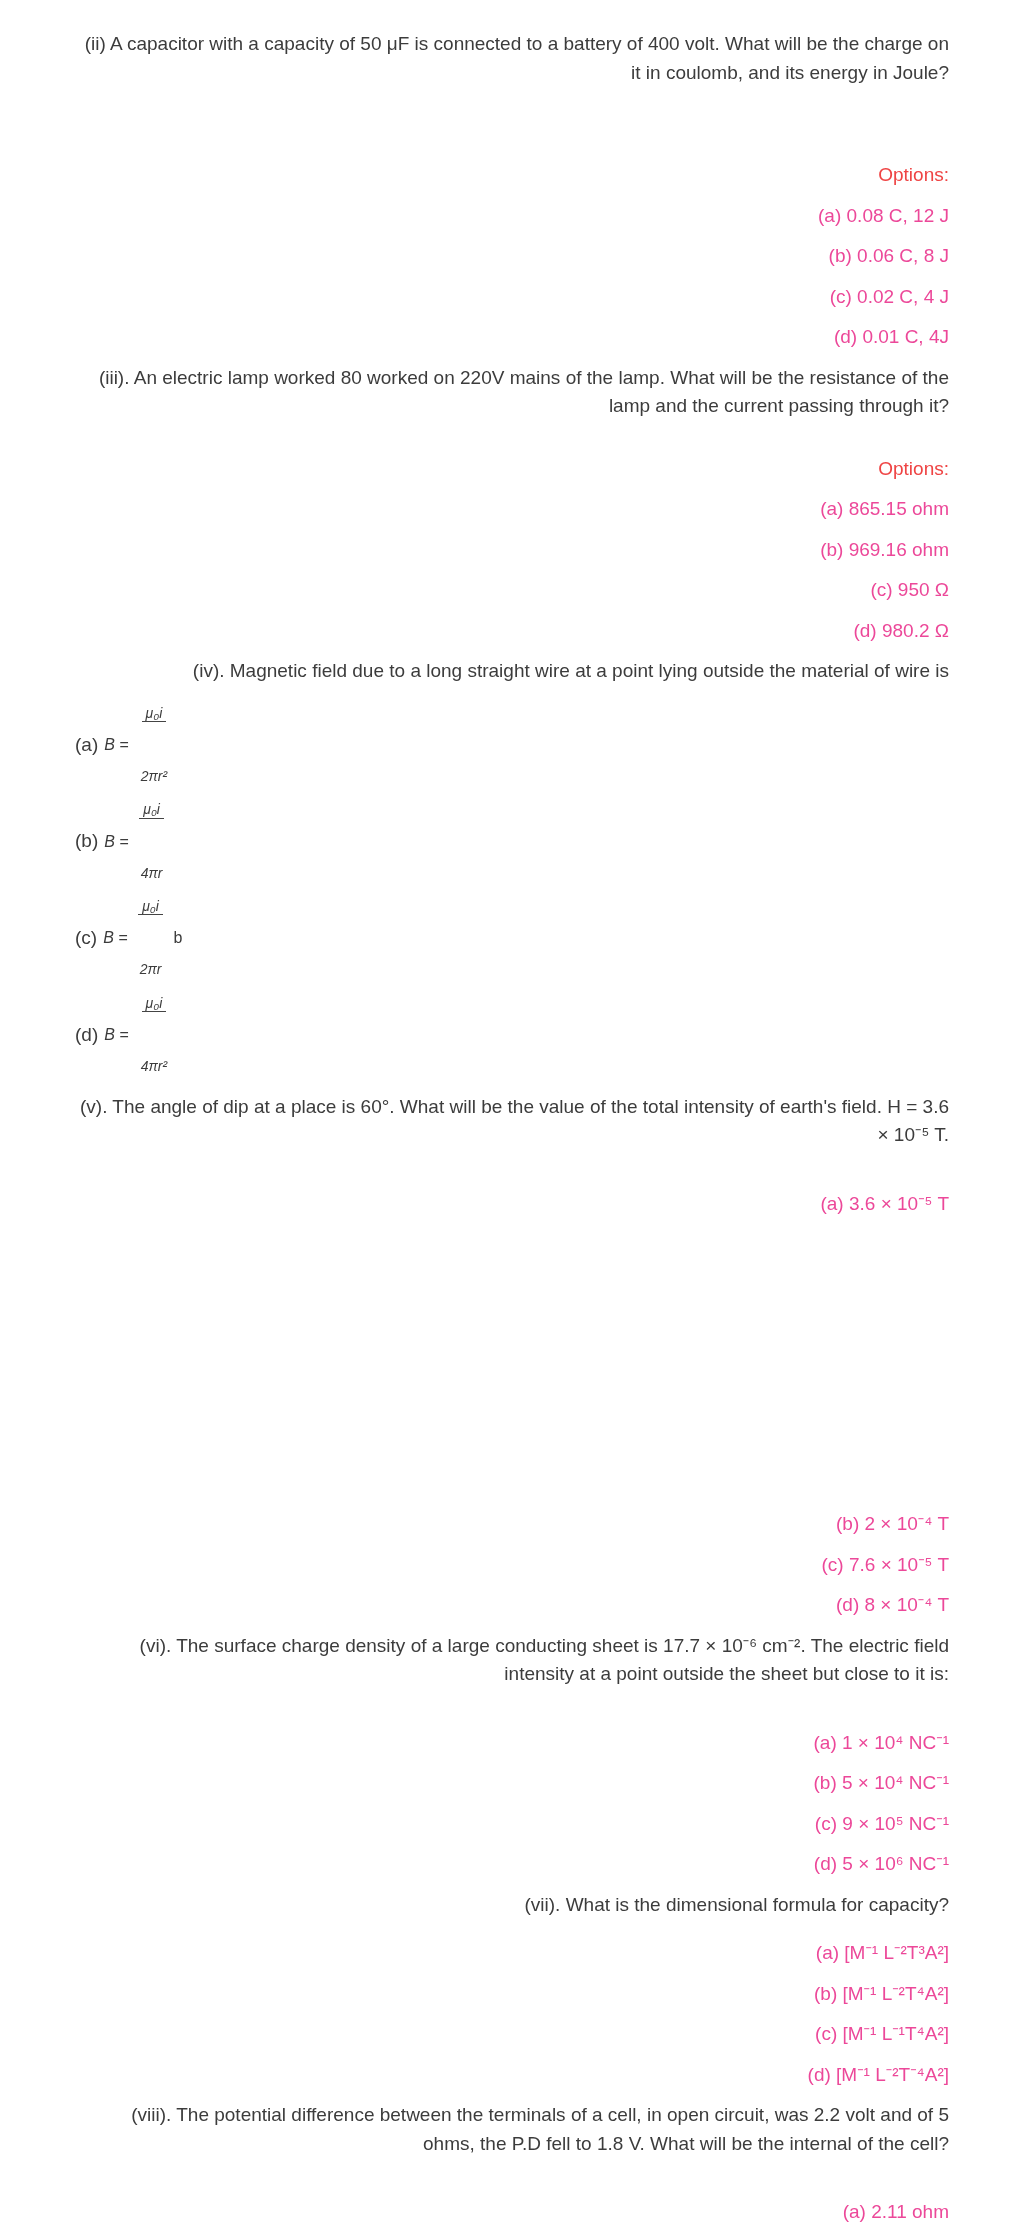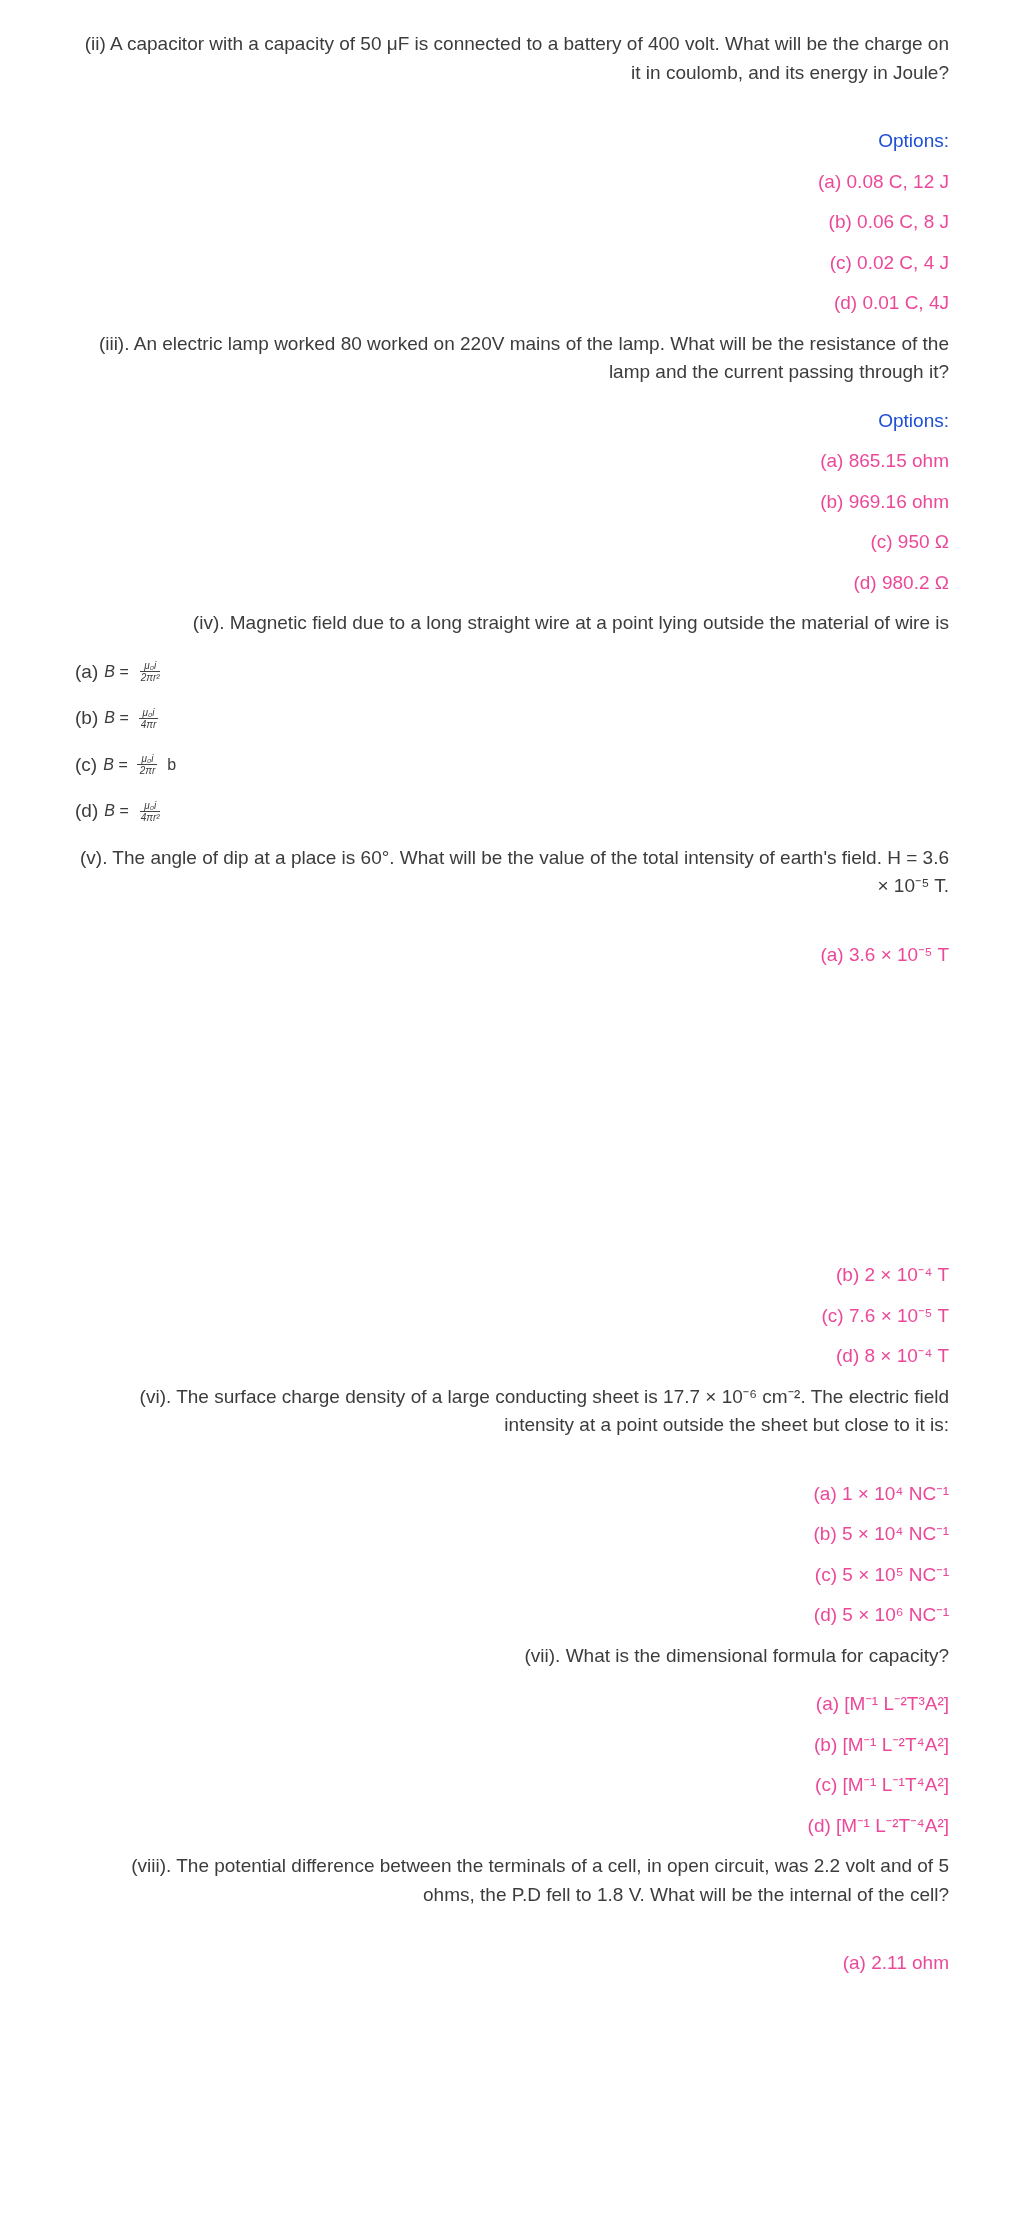--- a/index.html
+++ b/index.html
@@ -15,42 +15,44 @@
       padding: 30px 75px 30px 75px;
       color: #222;
       font-size: 19px;
       line-height: 1.5;
     }
     .question-text {
       color: #3c3c3c;
       margin-bottom: 20px;
     }
     .options-label {
-      color: #1d4ed8;
+      color: #ef4444;
       margin-bottom: 12px;
+      margin-top: 34px;
     }
     .option {
       color: #ec4899;
       margin-bottom: 12px;
     }
     .option-formula {
       color: #3c3c3c;
       margin-bottom: 18px;
       display: flex;
       align-items: center;
       gap: 6px;
     }
     .frac {
       display: inline-flex;
       flex-direction: column;
       align-items: center;
-      font-size: 10px;
+      font-size: 14px;
       vertical-align: middle;
       line-height: 1.1;
       margin: 0 2px;
+      gap: 47px;
     }
     .frac .num {
       border-bottom: 1px solid #444;
       padding: 0 4px;
     }
     .frac .den {
       padding: 0 4px;
     }
     .italic {
       font-style: italic;
@@ -129,21 +131,21 @@
 <div class="gap-large"></div>
 
 <div class="option">(b) 2 × 10⁻⁴ T</div>
 <div class="option">(c) 7.6 × 10⁻⁵ T</div>
 <div class="option">(d) 8 × 10⁻⁴ T</div>
 
 <div class="question-text">(vi). The surface charge density of a large conducting sheet is 17.7 × 10⁻⁶ cm⁻². The electric field intensity at a point outside the sheet but close to it is:</div>
 <div class="gap-small"></div>
 <div class="option">(a) 1 × 10⁴ NC⁻¹</div>
 <div class="option">(b) 5 × 10⁴ NC⁻¹</div>
-<div class="option">(c) 5 × 10⁵ NC⁻¹</div>
+<div class="option">(c) 9 × 10⁵ NC⁻¹</div>
 <div class="option">(d) 5 × 10⁶ NC⁻¹</div>
 
 <div class="question-text">(vii). What is the dimensional formula for capacity?</div>
 <div class="option">(a) [M⁻¹ L⁻²T³A²]</div>
 <div class="option">(b) [M⁻¹ L⁻²T⁴A²]</div>
 <div class="option">(c) [M⁻¹ L⁻¹T⁴A²]</div>
 <div class="option">(d) [M⁻¹ L⁻²T⁻⁴A²]</div>
 
 <div class="question-text">(viii). The potential difference between the terminals of a cell, in open circuit, was 2.2 volt and of 5 ohms, the P.D fell to 1.8 V. What will be the internal of the cell?</div>
 <div class="gap-small"></div>

